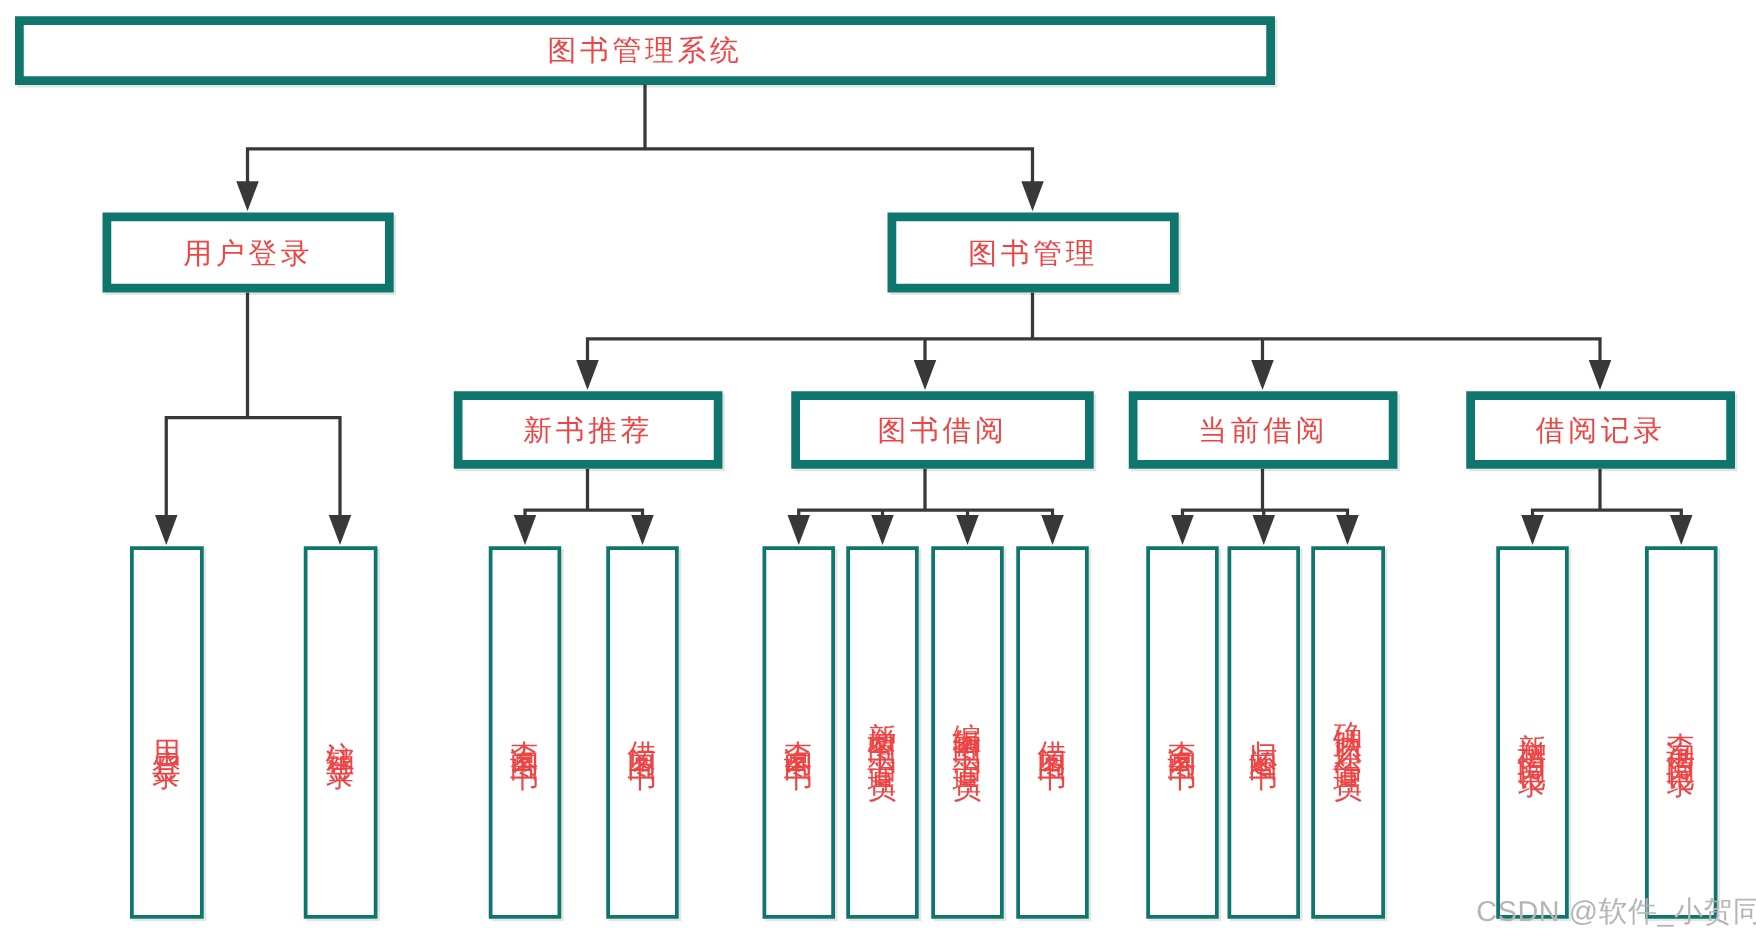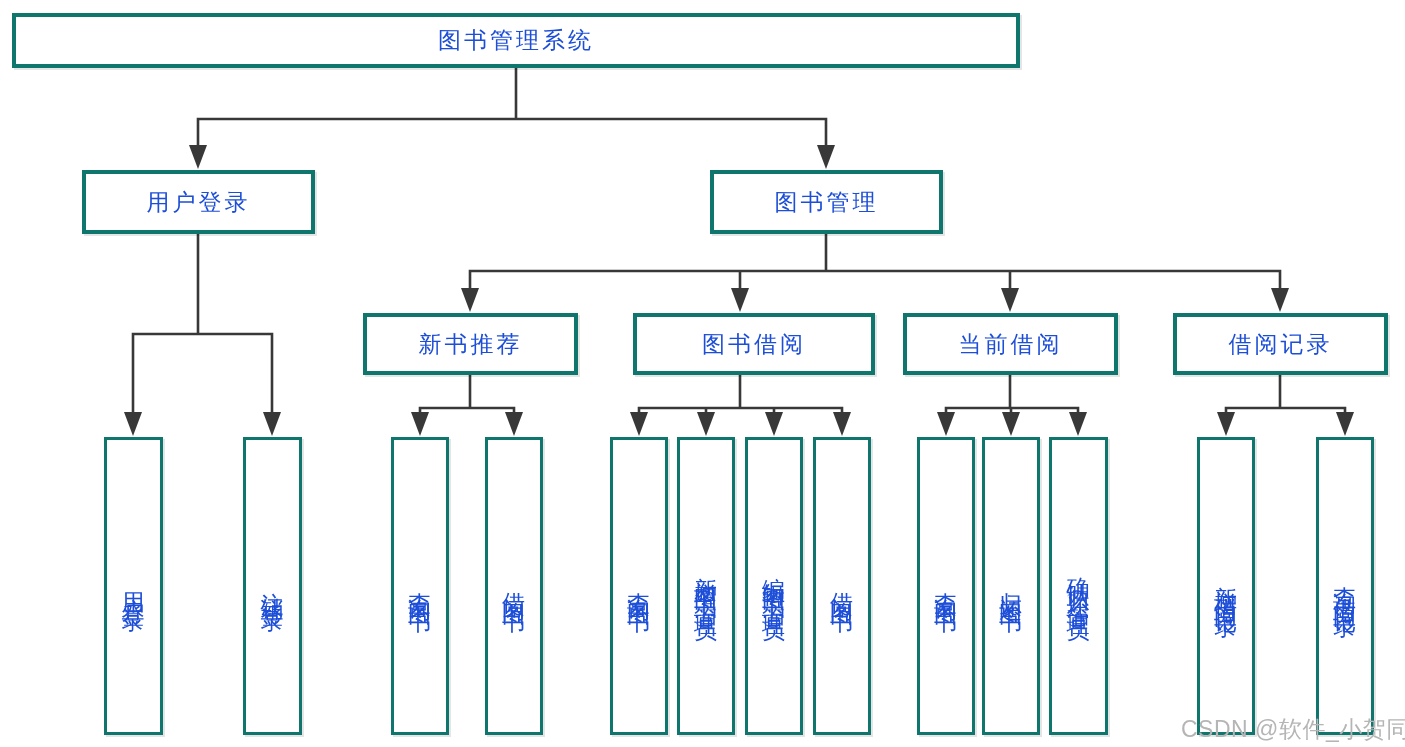--- a/index.html
+++ b/index.html
@@ -18,26 +18,26 @@
   .connector-layer {
     position: absolute;
     left: 0;
     top: 0;
     z-index: 1;
   }
   .node {
     position: absolute;
     box-sizing: border-box;
     background: #ffffff;
-    border: 4px solid #0f766e;
+    border: 7px solid #0f766e;
     box-shadow: 2px 2px 0 rgba(0,0,0,0.10);
     display: flex;
     align-items: center;
     justify-content: center;
-    color: #1d4ed8;
+    color: #ef4444;
     font-size: 23px;
     letter-spacing: 3px;
     z-index: 2;
     white-space: nowrap;
   }
   .leaf {
     border-width: 3px;
   }
   .vtext {
     writing-mode: vertical-rl;

